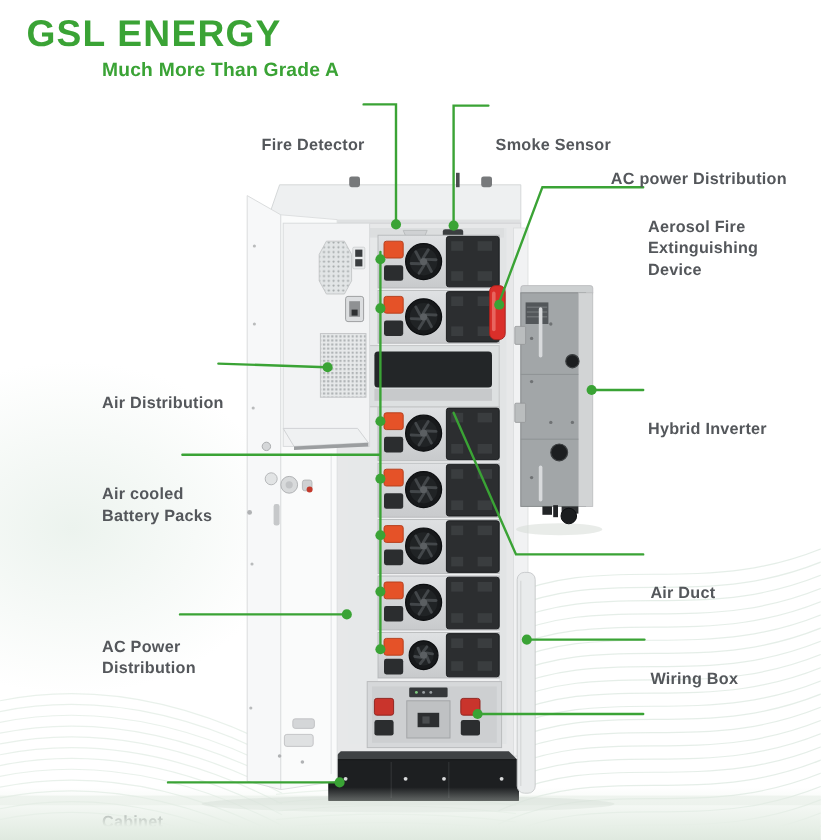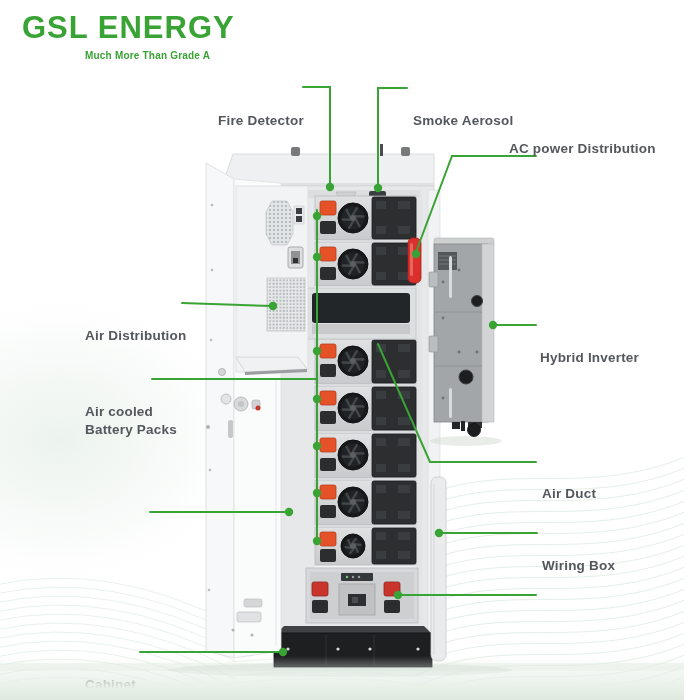--- a/index.html
+++ b/index.html
@@ -24,21 +24,21 @@
     font-weight:700; font-size:13.5px; line-height:18px;
     color:#54575b; letter-spacing:.2px; white-space:pre-line;margin-top:33px;
   }
   .brand-name{
     position:absolute; left:22px; top:10px;
     font-weight:700; font-size:31px; letter-spacing:1px;
     color:#3aa335;
   }
   .brand-tagline{
     position:absolute; left:48px; top:50px;
-    font-weight:700; font-size:10px; letter-spacing:.2px;
+    font-weight:700; font-size:16px; letter-spacing:.2px;
     color:#3aa335;
     padding-left:37px;
   }
 </style>
 </head>
 <body>
 
 <div id="stage">
 
   <div class="soft-blob"></div>
@@ -405,24 +405,29 @@
         <circle cx="493" cy="325" r="4.2"></circle>
         <circle cx="439" cy="533" r="4.2"></circle>
         <circle cx="398" cy="595" r="4.2"></circle>
       </g>
   </svg>
 
   <div class="brand-name">GSL ENERGY</div>
   <div class="brand-tagline">Much More Than Grade A</div>
 
   <div class="lbl" style="left:218px;top:79px">Fire Detector</div>
-  <div class="lbl" style="left:413px;top:79px">Smoke Aerosol</div>
+  <div class="lbl" style="left:413px;top:79px">Smoke Sensor</div>
   <div class="lbl" style="left:509px;top:107px">AC power Distribution</div>
+  <div class="lbl" style="left:540px;top:147px">Aerosol Fire
+Extinguishing
+Device</div>
   <div class="lbl" style="left:85px;top:294px">Air Distribution</div>
   <div class="lbl" style="left:85px;top:370px">Air cooled
 Battery Packs</div>
+  <div class="lbl" style="left:85px;top:497px">AC Power
+Distribution</div>
   <div class="lbl" style="left:85px;top:643px">Cabinet</div>
   <div class="lbl" style="left:540px;top:316px">Hybrid Inverter</div>
   <div class="lbl" style="left:542px;top:452px">Air Duct</div>
   <div class="lbl" style="left:542px;top:524px">Wiring Box</div>
 
   <div class="bottom-band"></div>
 </div>
 
 </body></html>

